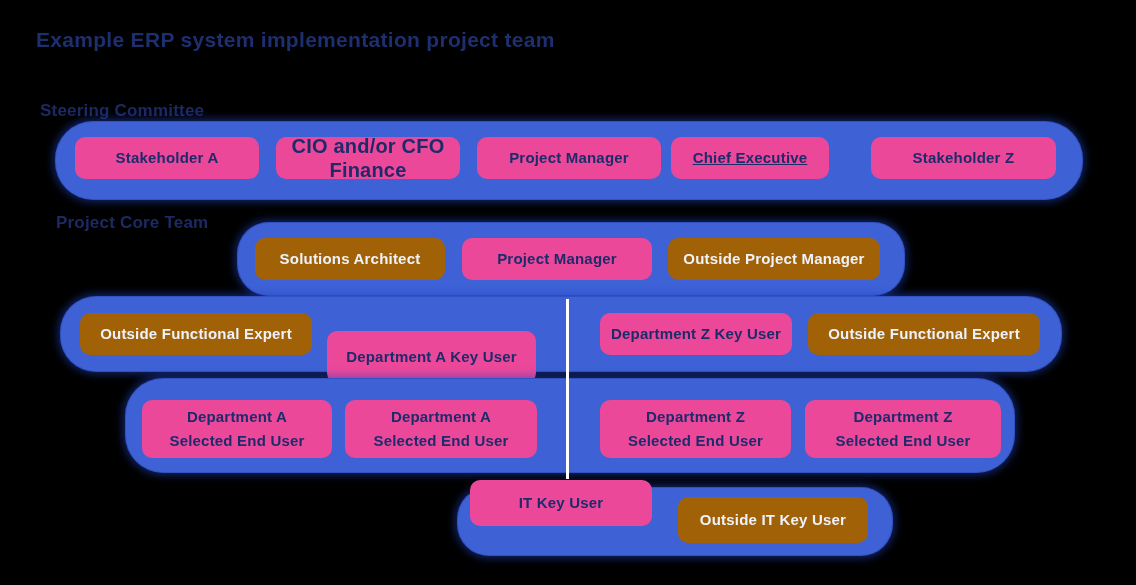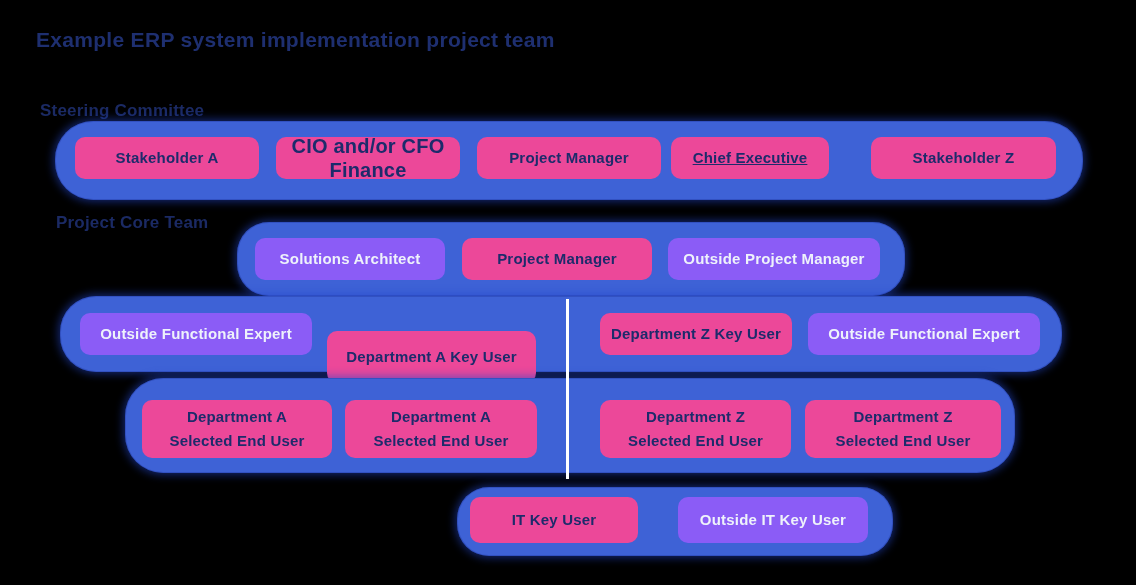--- a/index.html
+++ b/index.html
@@ -20,21 +20,21 @@
     position:absolute;background:#3e62d6;
     box-shadow:0 0 9px 2px rgba(35,70,200,.55), inset 0 0 0 1px rgba(15,30,130,.25);
   }
   .chip{
     position:absolute;display:flex;align-items:center;justify-content:center;
     text-align:center;border-radius:10px;
     font-size:15px;font-weight:700;letter-spacing:.2px;
     white-space:pre-line;line-height:24px;
   }
   .chip--white{background:#ec4899;color:#1d2b6b;}
-  .chip--blue{background:#8b5cf6;color:#eef2fb;}
+  .chip--blue{background:#a16207;color:#eef2fb;}
   .chip--small{font-size:20px;}
   .divider{
     position:absolute;background:#ffffff;
   }
 </style>
 </head>
 <body>
 
 <h1 class="page-title">Example ERP system implementation project team</h1>
 
@@ -64,16 +64,16 @@
 <div class="chip chip--white" style="left:142px;top:400px;width:190px;height:58px;">Department A
 Selected End User</div>
 <div class="chip chip--white" style="left:345px;top:400px;width:192px;height:58px;">Department A
 Selected End User</div>
 <div class="chip chip--white" style="left:600px;top:400px;width:191px;height:58px;">Department Z
 Selected End User</div>
 <div class="chip chip--white" style="left:805px;top:400px;width:196px;height:58px;">Department Z
 Selected End User</div>
 
 <div class="group" style="left:457px;top:487px;width:436px;height:69px;border-radius:32px;"></div>
-<div class="chip chip--white" style="left:470px;top:497px;width:168px;height:46px;">IT Key User</div>
+<div class="chip chip--white" style="left:470px;top:480px;width:182px;height:46px;">IT Key User</div>
 <div class="chip chip--blue" style="left:678px;top:497px;width:190px;height:46px;">Outside IT Key User</div>
 
 <div class="divider" style="left:566px;top:299px;width:3px;height:180px;"></div>
 
 </body></html>

